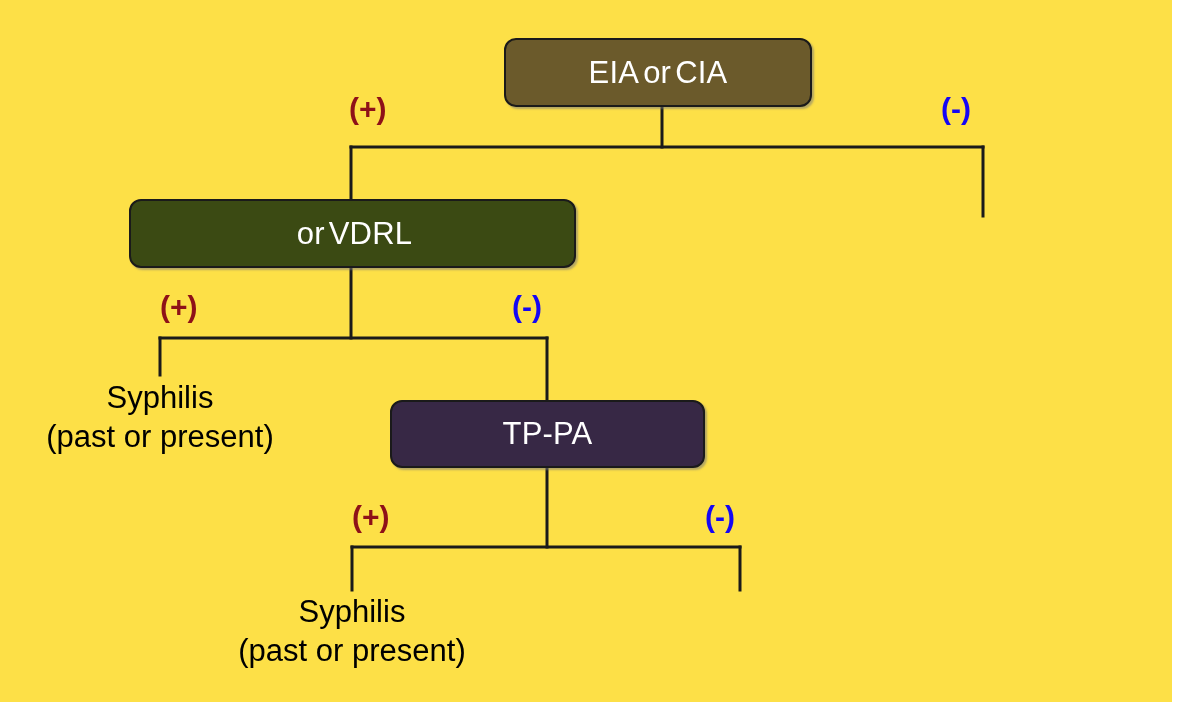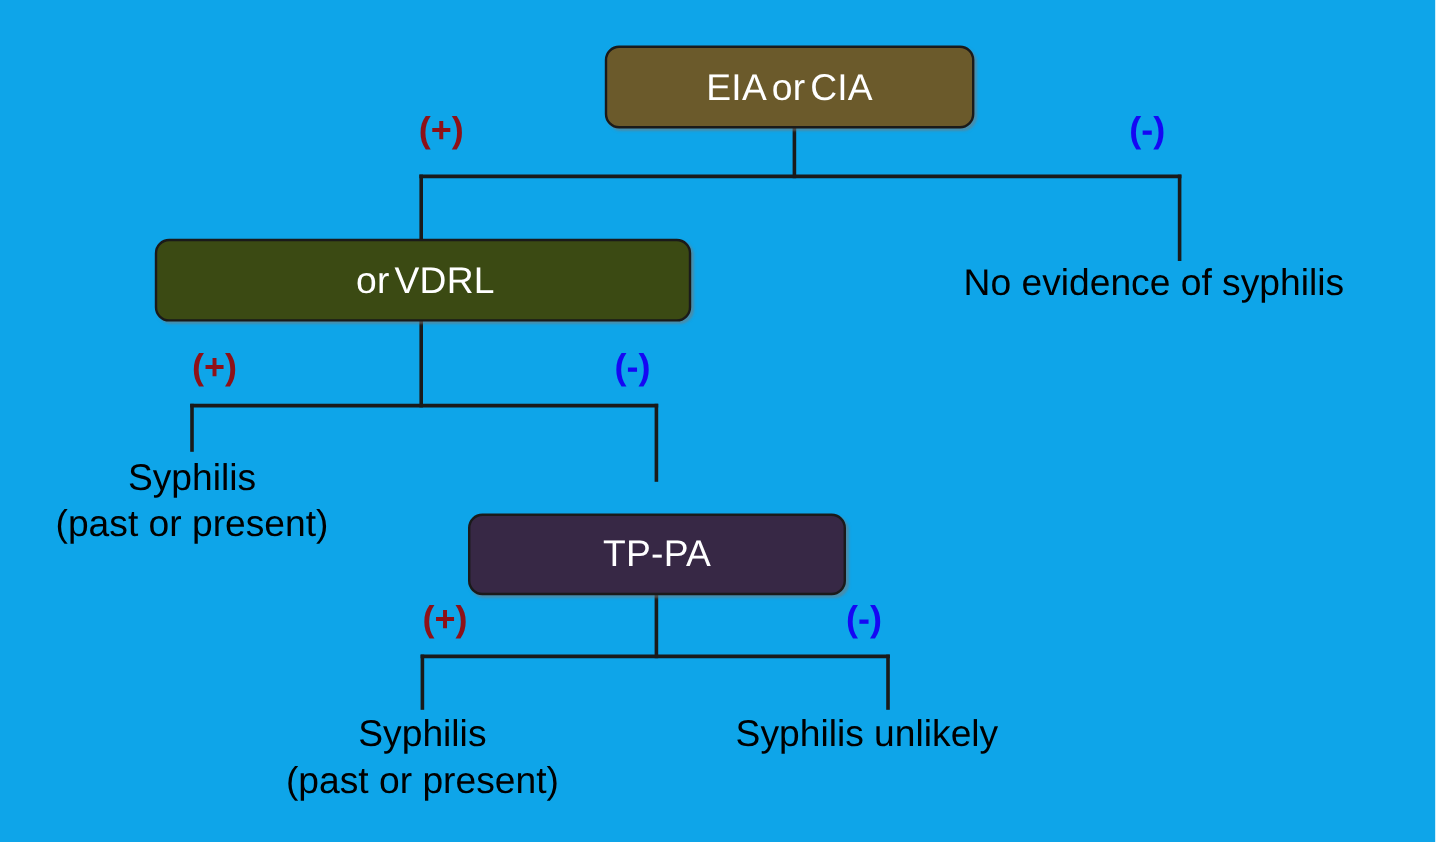--- a/index.html
+++ b/index.html
@@ -10,22 +10,21 @@
   body {
     width: 1200px;
     height: 702px;
     font-family: "Liberation Sans", sans-serif;
     overflow: hidden;
   }
   #diagram {
     position: relative;
     width: 1172px;
     height: 702px;
-    background: #0ea5e9;
-    padding-left: 24px;
+    background: #fde047;
   }
   svg#connectors {
     position: absolute;
     left: 0;
     top: 0;
     width: 1200px;
     height: 702px;
     pointer-events: none;
   }
   .node-box {
@@ -90,42 +89,40 @@
 
   <div class="node-box" style="left:504px; top:38px; width:308px; height:69px; background:#6b5a2b;">
     <span>EIA</span>
     <span class="it">or</span>
     <span>CIA</span>
   </div>
 
   <div class="sign pos" style="left:349px; top:92px;">(+)</div>
   <div class="sign neg" style="left:941px; top:92px;">(-)</div>
 
-  <div class="leaf" style="left:803px; top:216px;">No evidence of syphilis</div>
 
   <div class="node-box" style="left:129px; top:199px; width:447px; height:69px; background:#3b4a13;">
     <span class="it">or</span>
     <span>VDRL</span>
   </div>
 
   <div class="sign pos" style="left:160px; top:290px;">(+)</div>
   <div class="sign neg" style="left:512px; top:290px;">(-)</div>
 
   <div class="leaf" style="left:22px; top:378px; width:276px;">
     <span>Syphilis</span>
     <span class="l2">(past or present)</span>
   </div>
 
-  <div class="node-box" style="left:390px; top:400px; width:315px; height:68px; background:#372845;margin-top:28px;">
+  <div class="node-box" style="left:390px; top:400px; width:315px; height:68px; background:#372845;">
     <span>TP-PA</span>
   </div>
 
   <div class="sign pos" style="left:352px; top:500px;">(+)</div>
   <div class="sign neg" style="left:705px; top:500px;">(-)</div>
 
   <div class="leaf" style="left:214px; top:592px; width:276px;">
     <span>Syphilis</span>
     <span class="l2">(past or present)</span>
   </div>
 
-  <div class="leaf" style="left:613px; top:592px;">Syphilis unlikely</div>
 
 </div>
 
 </body></html>

